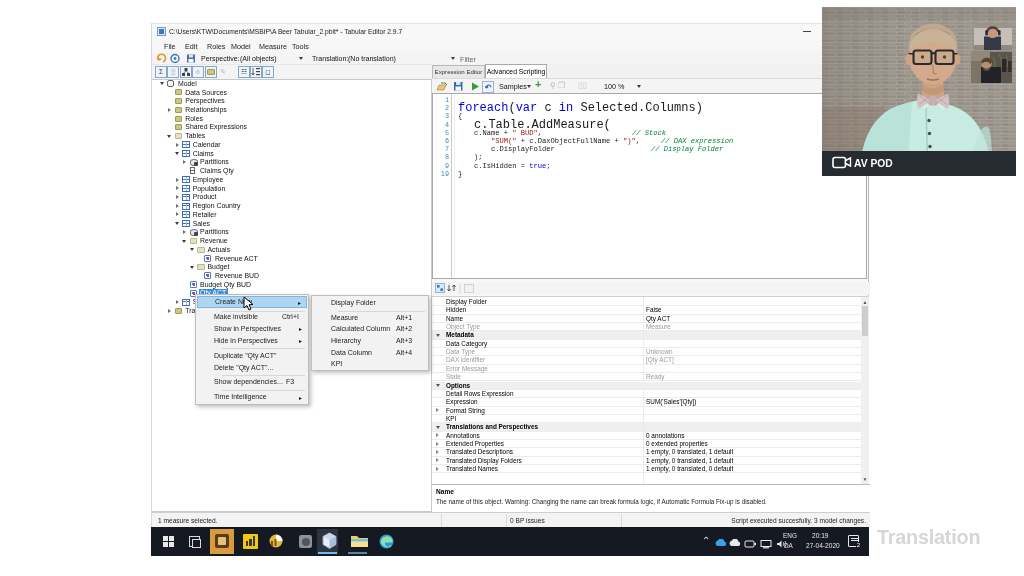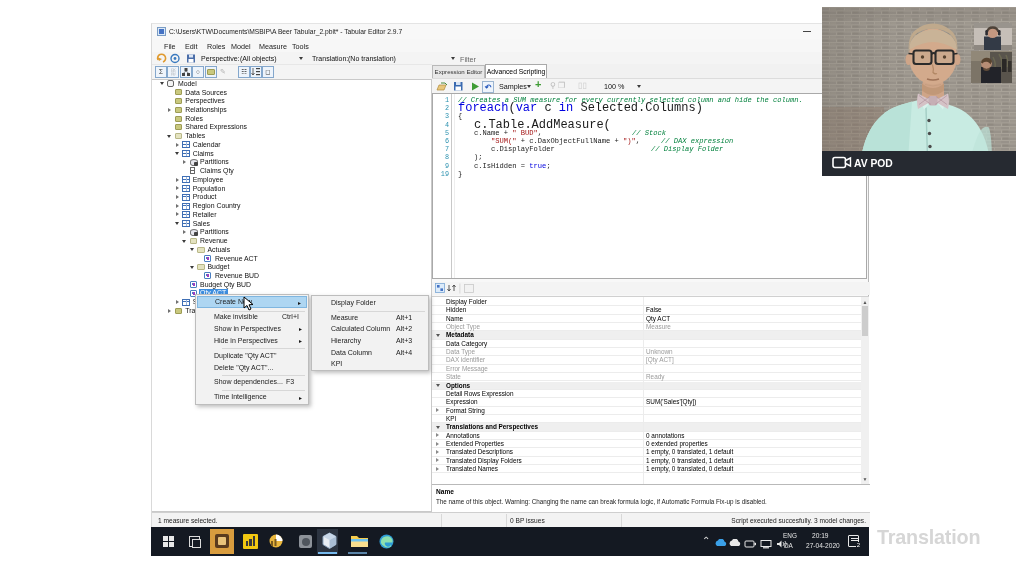--- a/index.html
+++ b/index.html
@@ -117,21 +117,20 @@
         <div style="height:8.2px;line-height:8.2px">3</div>
         <div style="height:8.2px;line-height:8.2px">4</div>
         <div style="height:8.2px;line-height:8.2px">5</div>
         <div style="height:8.2px;line-height:8.2px">6</div>
         <div style="height:8.2px;line-height:8.2px">7</div>
         <div style="height:8.2px;line-height:8.2px">8</div>
         <div style="height:8.2px;line-height:8.2px">9</div>
         <div style="height:8.2px;line-height:8.2px">19</div>
       </div>
 <style>.k{color:#0000e0}.s{color:#a31515}.c{color:#00803c;font-style:italic}</style>
-<div class="mono a" style="left:25px;top:2.0px;height:8.2px;line-height:8.2px;font-size:7.1px;color:#1a1a1a;white-space:nowrap"><span class="c">// Creates a SUM measure for every currently selected column and hide the column.</span></div>
 <div class="mono a" style="left:25px;top:10.2px;height:8.2px;line-height:8.2px;font-size:12px;color:#1a1a1a;white-space:nowrap"><span class="k">foreach</span>(<span class="k">var</span> c <span class="k">in</span> Selected.Columns)</div>
 <div class="mono a" style="left:25px;top:18.4px;height:8.2px;line-height:8.2px;font-size:7.1px;color:#1a1a1a;white-space:nowrap">{</div>
 <div class="mono a" style="left:41px;top:26.599999999999998px;height:8.2px;line-height:8.2px;font-size:12px;color:#1a1a1a;white-space:nowrap">c.Table.AddMeasure(</div>
 <div class="mono a" style="left:41px;top:34.8px;height:8.2px;line-height:8.2px;font-size:7.1px;color:#1a1a1a;white-space:nowrap">c.Name + <span class="s">" BUD"</span>,<span class="c" style="position:absolute;left:158px">// Stock</span></div>
 <div class="mono a" style="left:58px;top:43.0px;height:8.2px;line-height:8.2px;font-size:7.1px;color:#1a1a1a;white-space:nowrap"><span class="s">"SUM("</span> + c.DaxObjectFullName + <span class="s">")"</span>,<span class="c" style="position:absolute;left:170px">// DAX expression</span></div>
 <div class="mono a" style="left:58px;top:51.199999999999996px;height:8.2px;line-height:8.2px;font-size:7.1px;color:#1a1a1a;white-space:nowrap">c.DisplayFolder<span class="c" style="position:absolute;left:160px">// Display Folder</span></div>
 <div class="mono a" style="left:41px;top:59.39999999999999px;height:8.2px;line-height:8.2px;font-size:7.1px;color:#1a1a1a;white-space:nowrap">);</div>
 <div class="mono a" style="left:41px;top:67.6px;height:8.2px;line-height:8.2px;font-size:7.1px;color:#1a1a1a;white-space:nowrap">c.IsHidden = <span class="k">true</span>;</div>
 <div class="mono a" style="left:25px;top:75.8px;height:8.2px;line-height:8.2px;font-size:7.1px;color:#1a1a1a;white-space:nowrap">}</div>
 </div>

